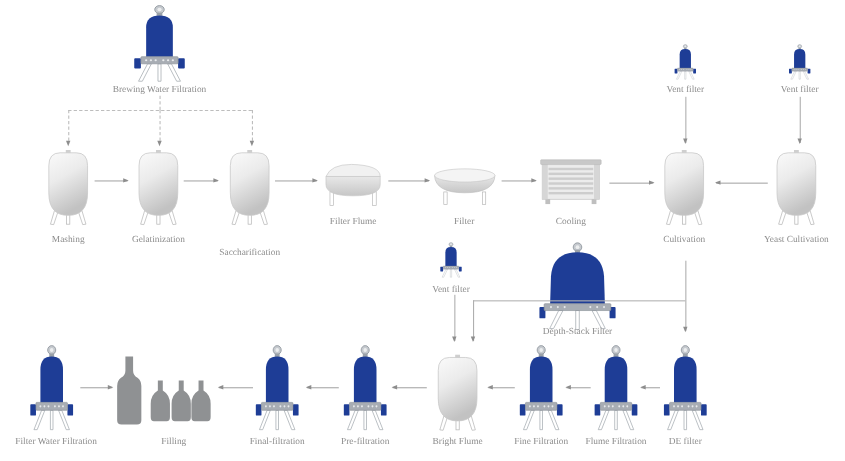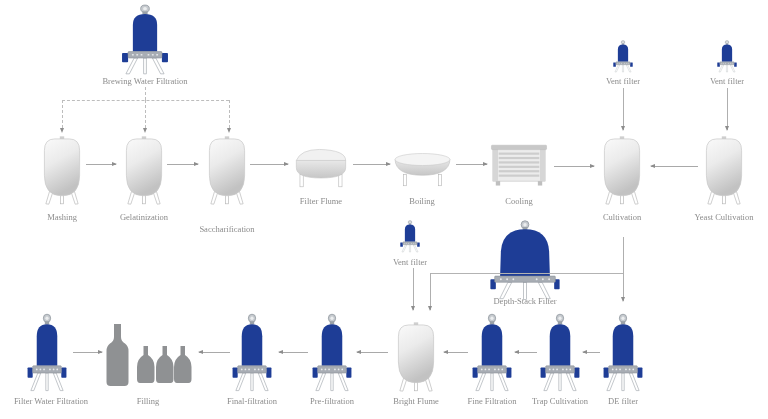--- a/index.html
+++ b/index.html
@@ -173,21 +173,21 @@
   <svg class="icon" style="left:292px;top:148px;width:58px;height:41px" viewBox="0 0 80 56" preserveAspectRatio="none">
       <use href="#g-flume"></use>
     </svg>
   <div class="lbl" style="left:321px;top:196px">Filter Flume</div>
 
   <div class="ln ar-r" style="left:353px;top:164px;width:37px"></div>
 
   <svg class="icon" style="left:392px;top:152px;width:61px;height:36px" viewBox="0 0 80 48" preserveAspectRatio="none">
       <use href="#g-boil"></use>
     </svg>
-  <div class="lbl" style="left:422px;top:196px">Boiling</div>
+  <div class="lbl" style="left:422px;top:196px">Filter</div>
 
   <div class="ln ar-r" style="left:456px;top:164px;width:31px"></div>
 
   <svg class="icon" style="left:490px;top:143px;width:58px;height:44px" viewBox="0 0 80 60" preserveAspectRatio="none">
       <use href="#g-cool"></use>
     </svg>
   <div class="lbl" style="left:519px;top:196px">Cooling</div>
 
   <div class="ln ar-r" style="left:554px;top:166px;width:40px"></div>
 
@@ -234,21 +234,21 @@
   <svg class="icon" style="left:25px;top:313px;width:44px;height:80px" viewBox="0 0 60 100" preserveAspectRatio="none">
       <use href="#g-filter"></use>
     </svg>
   <div class="lbl" style="left:51px;top:396px">Filter Water Filtration</div>
 
   <div class="ln ar-r" style="left:73px;top:352px;width:29px"></div>
 
   <svg class="icon" style="left:104px;top:322px;width:88px;height:66px" viewBox="0 0 88 66" preserveAspectRatio="none">
       <use href="#g-bottles"></use>
     </svg>
-  <div class="lbl" style="left:148px;top:396px">Filling</div>
+  <div class="lbl" style="left:158px;top:396px">Filling</div>
 
   <div class="ln ar-l" style="left:199px;top:352px;width:31px"></div>
 
   <svg class="icon" style="left:230px;top:313px;width:44px;height:80px" viewBox="0 0 60 100" preserveAspectRatio="none">
       <use href="#g-filter"></use>
     </svg>
   <div class="lbl" style="left:252px;top:396px">Final-filtration</div>
 
   <div class="ln ar-l" style="left:279px;top:352px;width:29px"></div>
 
@@ -269,21 +269,21 @@
   <svg class="icon" style="left:470px;top:313px;width:44px;height:80px" viewBox="0 0 60 100" preserveAspectRatio="none">
       <use href="#g-filter"></use>
     </svg>
   <div class="lbl" style="left:492px;top:396px">Fine Filtration</div>
 
   <div class="ln ar-l" style="left:515px;top:352px;width:22px"></div>
 
   <svg class="icon" style="left:538px;top:313px;width:44px;height:80px" viewBox="0 0 60 100" preserveAspectRatio="none">
       <use href="#g-filter"></use>
     </svg>
-  <div class="lbl" style="left:560px;top:396px">Trap Cultivation</div>
+  <div class="lbl" style="left:560px;top:396px">Flume Filtration</div>
 
   <div class="ln ar-l" style="left:583px;top:352px;width:17px"></div>
 
   <svg class="icon" style="left:601px;top:313px;width:44px;height:80px" viewBox="0 0 60 100" preserveAspectRatio="none">
       <use href="#g-filter"></use>
     </svg>
   <div class="lbl" style="left:623px;top:396px">DE filter</div>
 
 </div>
 

